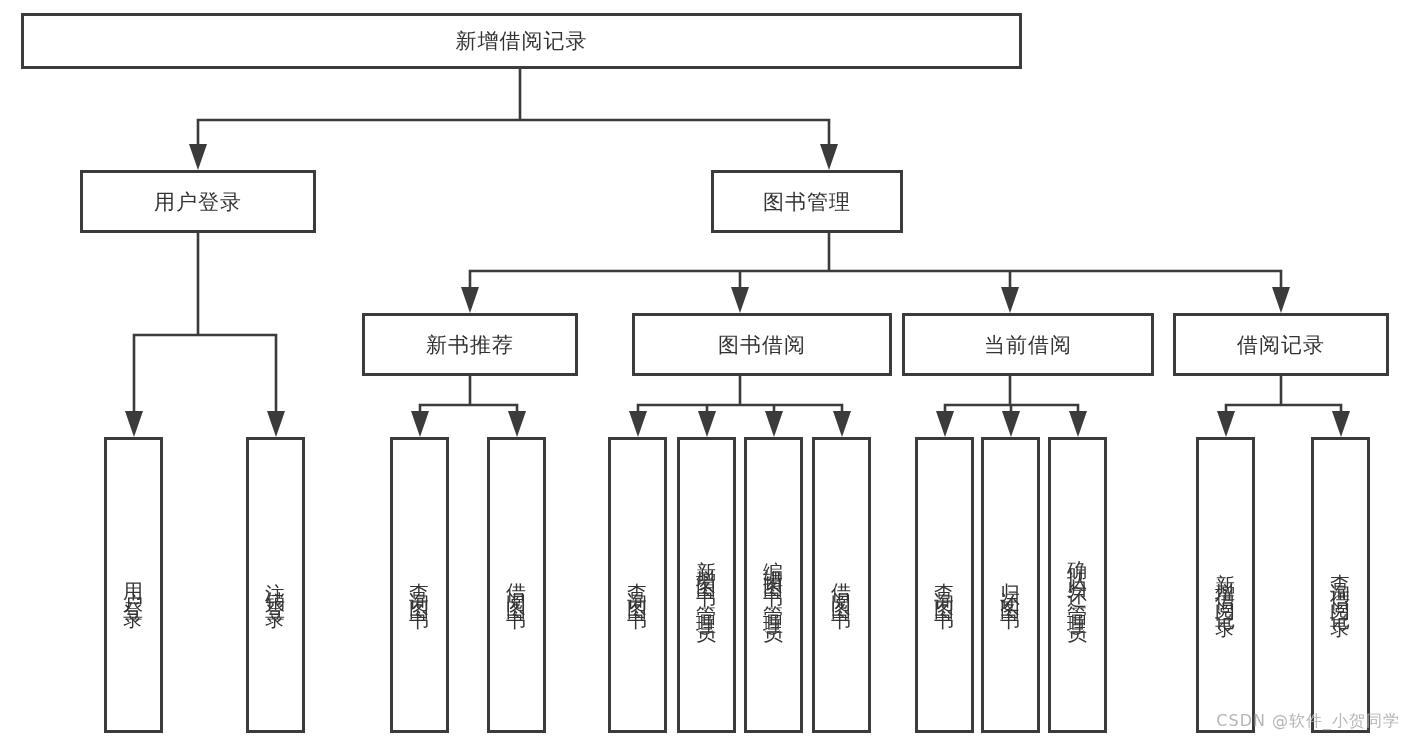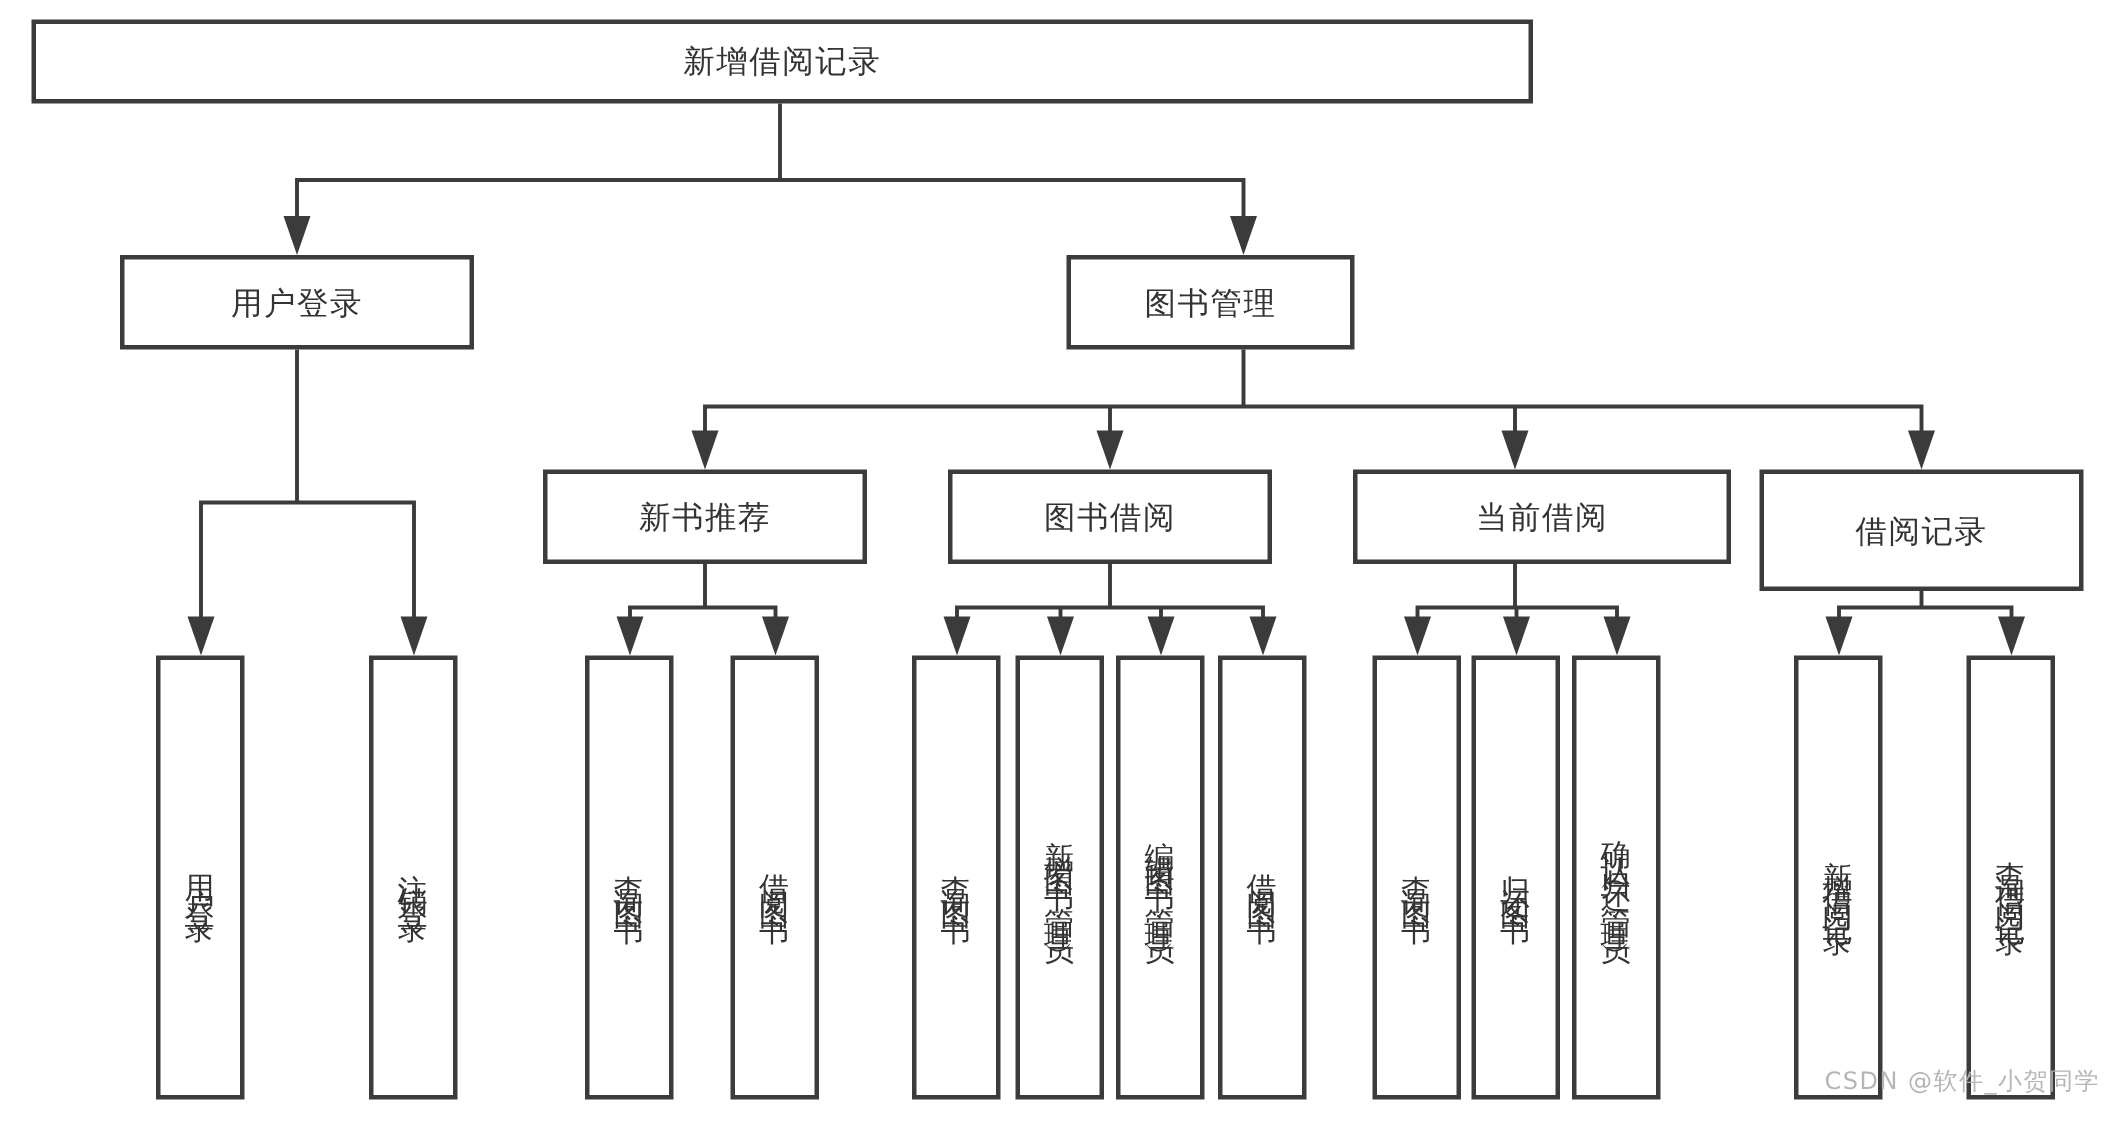--- a/index.html
+++ b/index.html
@@ -96,27 +96,27 @@
   <div class="node h" style="left:80px; top:170px; width:236px; height:63px;">
     <span>用户登录</span>
   </div>
   <div class="node h" style="left:711px; top:170px; width:192px; height:63px;">
     <span>图书管理</span>
   </div>
 
   <div class="node h" style="left:362px; top:313px; width:216px; height:63px;">
     <span>新书推荐</span>
   </div>
-  <div class="node h" style="left:632px; top:313px; width:216px; height:63px;">
+  <div class="node h" style="left:632px; top:313px; width:260px; height:63px;">
     <span>图书借阅</span>
   </div>
   <div class="node h" style="left:902px; top:313px; width:252px; height:63px;">
     <span>当前借阅</span>
   </div>
-  <div class="node h" style="left:1173px; top:313px; width:216px; height:81px;">
+  <div class="node h" style="left:1173px; top:313px; width:216px; height:63px;">
     <span>借阅记录</span>
   </div>
 
   <div class="node leaf" style="left:104px; top:437px; width:59px; height:296px;">
     <span>用户登录</span>
   </div>
   <div class="node leaf" style="left:246px; top:437px; width:59px; height:296px;">
     <span>注销登录</span>
   </div>
 

